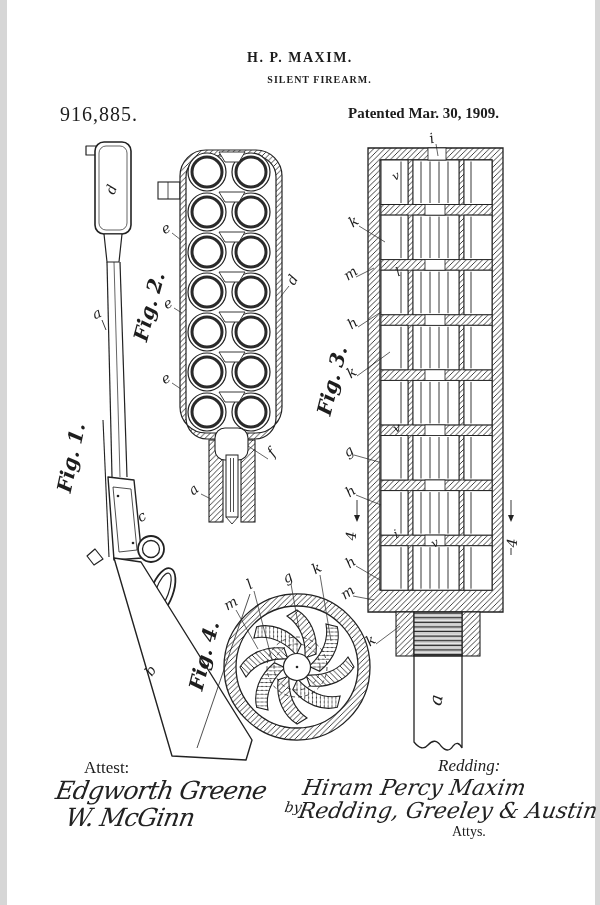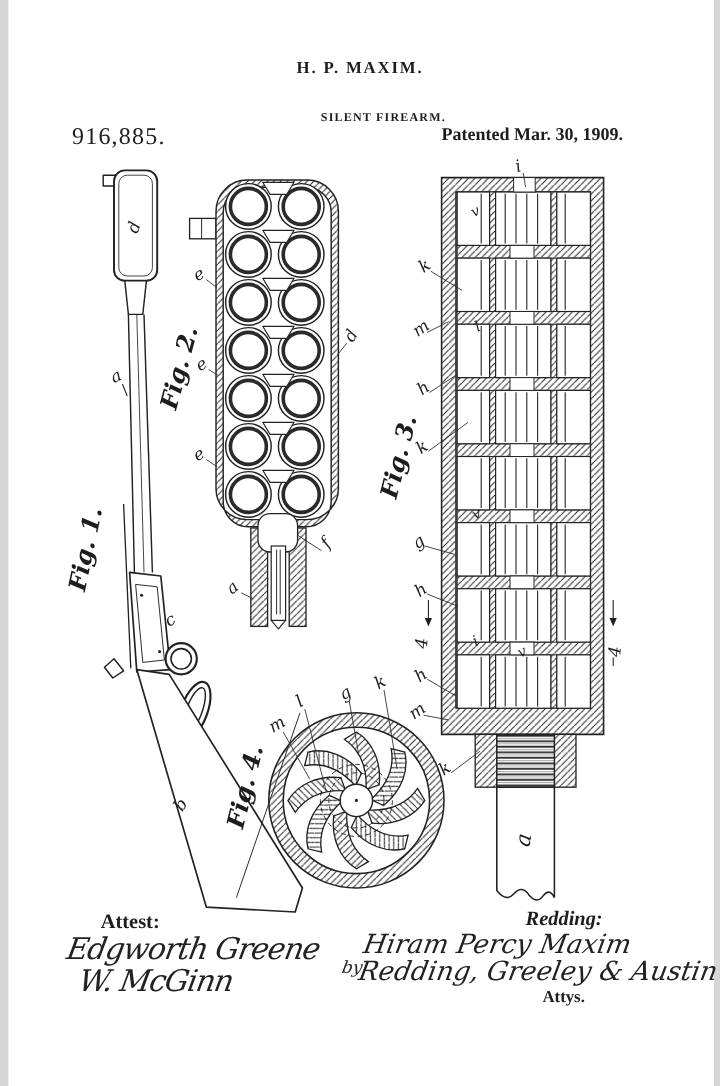--- a/index.html
+++ b/index.html
@@ -3,27 +3,27 @@
 <meta charset="utf-8">
 <style>
   html,body{margin:0;padding:0;background:#ffffff;}
   .page{position:relative;width:600px;height:905px;background:#ffffff;overflow:hidden;
         font-family:"Liberation Serif",serif;color:#1d1d1d;}
   .edge{position:absolute;top:0;bottom:0;background:#d6d6d6;}
   .edge.left{left:0;width:7px;}
   .edge.right{right:0;width:5px;}
   .hdr{position:absolute;left:0;right:0;text-align:center;font-weight:bold;color:#1d1d1d;}
   .hdr.name{top:50px;font-size:14px;letter-spacing:1.5px;}
-  .hdr.title{top:93px;font-size:10px;letter-spacing:1px;padding-left:39px;}
+  .hdr.title{top:74px;font-size:10px;letter-spacing:1px;padding-left:39px;}
   .hdr.appline{top:93px;font-size:8px;letter-spacing:.5px;}
   .patnum{position:absolute;left:60px;top:103px;font-size:20px;font-weight:normal;letter-spacing:1px;}
-  .patdate{position:absolute;left:368px;top:105px;font-size:15px;font-weight:bold;}
+  .patdate{position:absolute;left:348px;top:105px;font-size:15px;font-weight:bold;}
   .sig{position:absolute;font-family:"DejaVu Serif",serif;font-style:italic;color:#222;
        transform:skewX(-10deg);white-space:nowrap;}
-  .label-bold{position:absolute;font-weight:bold;color:#1d1d1d;}
+  .label-bold{position:absolute;font-weight:normal;color:#1d1d1d;}
   svg{position:absolute;left:0;top:0;}
   svg text{font-family:"DejaVu Serif",serif;font-style:italic;fill:#1d1d1d;}
   .figlabel{font-size:20px;font-weight:bold;}
   .callout{font-size:14px;}
   .callout-sm{font-size:12px;}
 </style>
 </head>
 <body>
 
 <div class="page">

